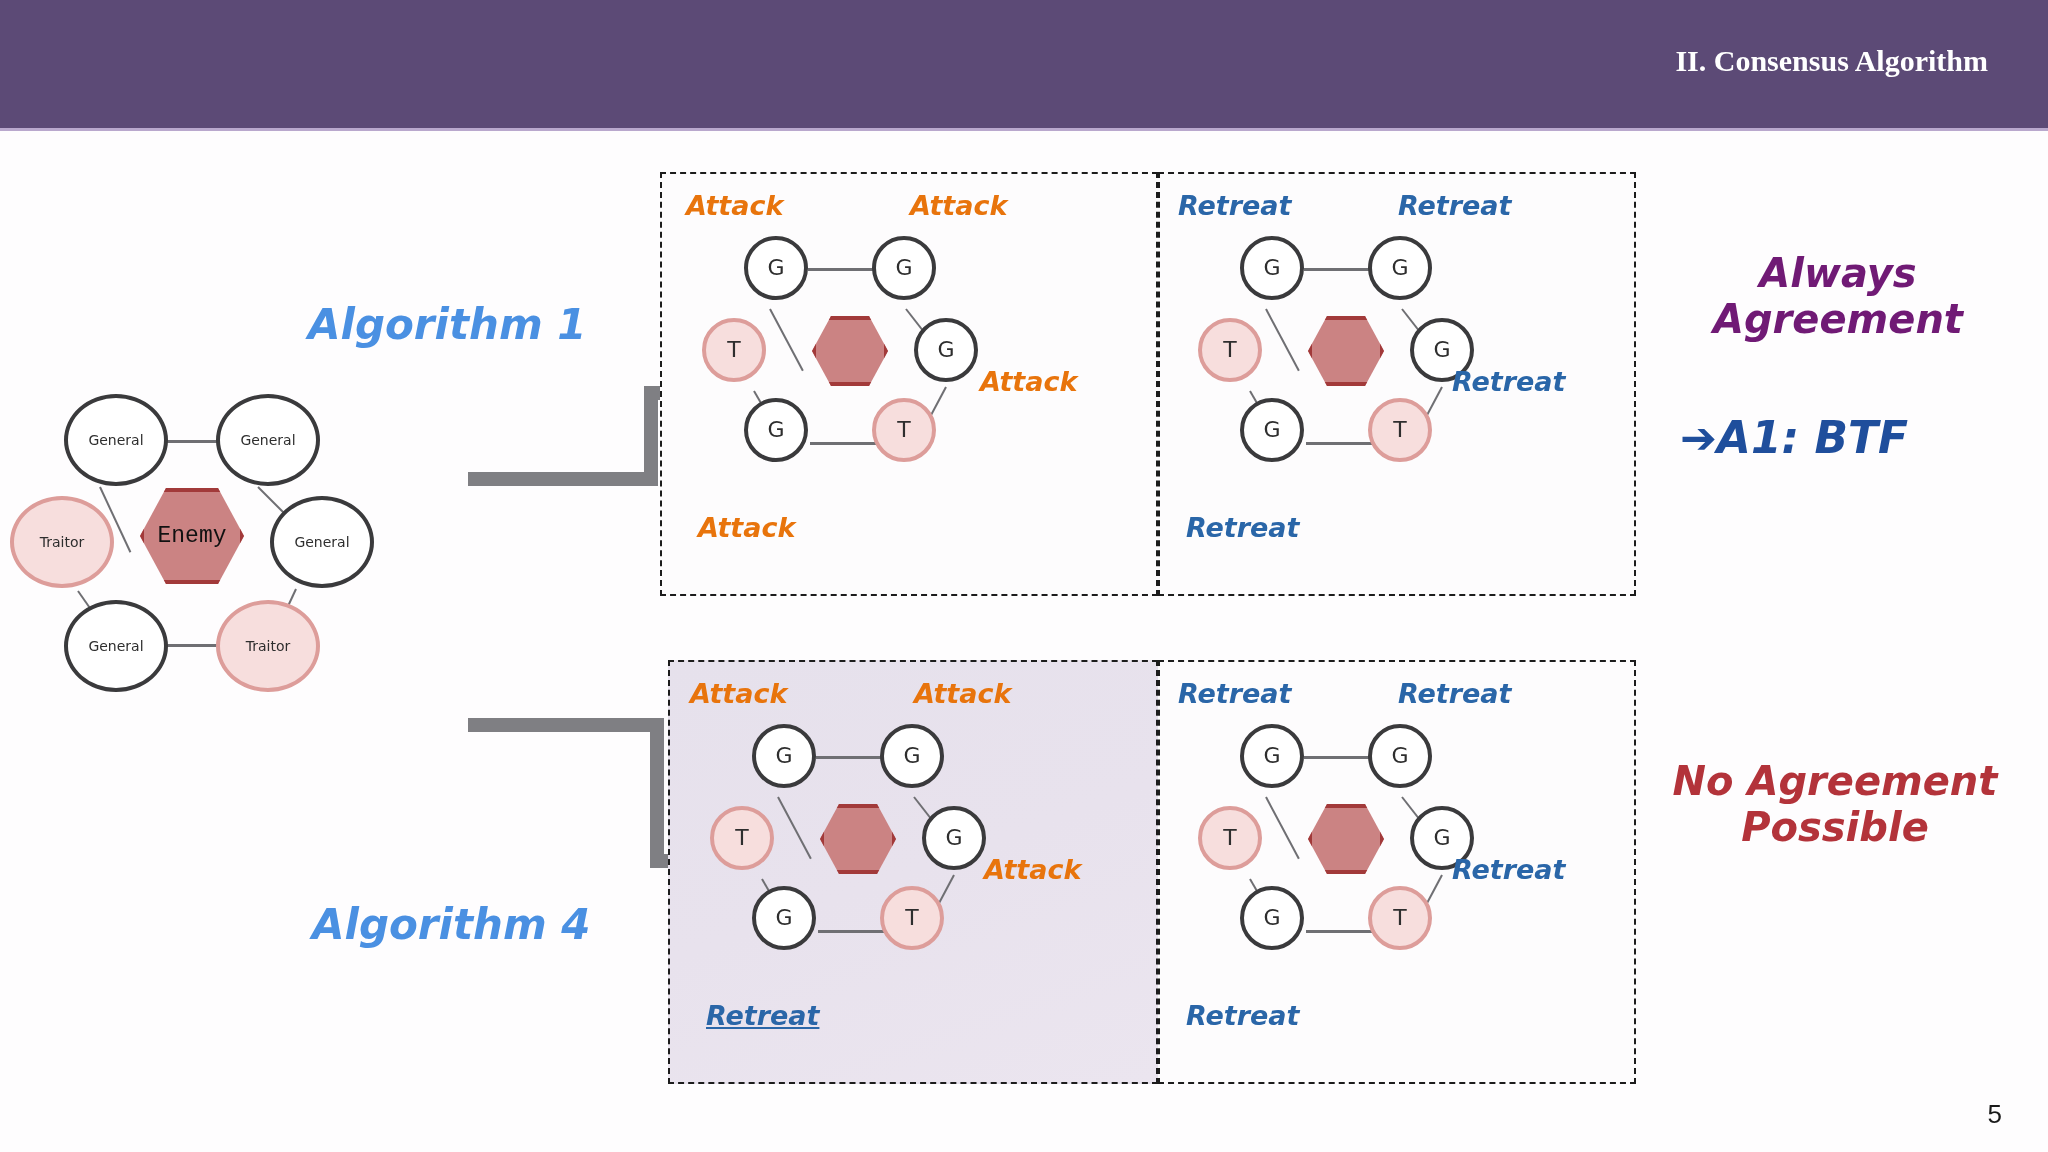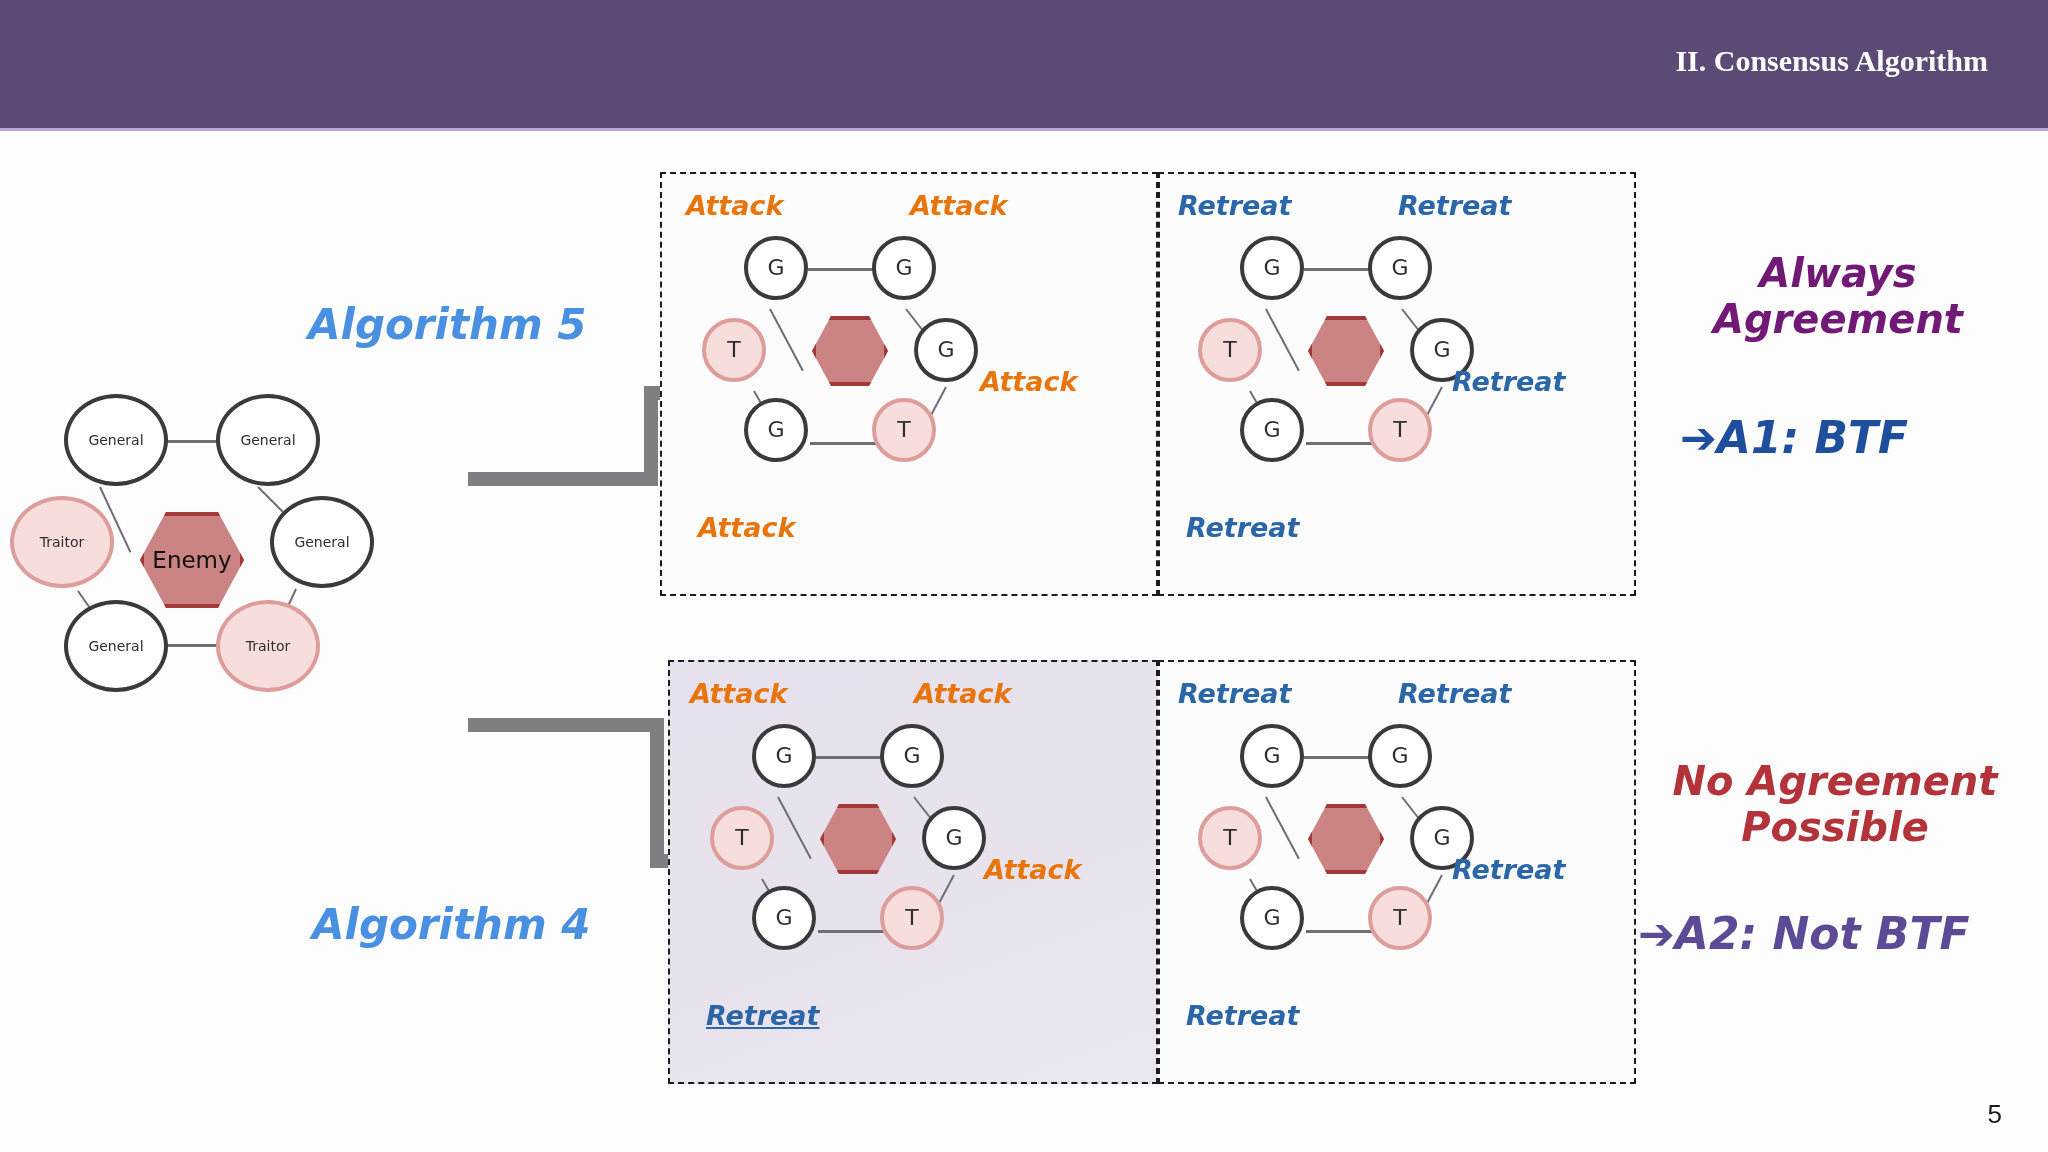--- a/index.html
+++ b/index.html
@@ -129,24 +129,24 @@
     <div class="edge" style="left:296px; top:198px; width:72px;  transform:rotate(115deg);"></div>
     <div class="edge" style="left:150px; top:254px; width:108px; height:3px;"></div>
 
     <div class="node general" style="left:64px;  top:4px;">General</div>
     <div class="node general" style="left:216px; top:4px;">General</div>
     <div class="node general" style="left:270px; top:106px;">General</div>
     <div class="node traitor" style="left:216px; top:210px;">Traitor</div>
     <div class="node general" style="left:64px;  top:210px;">General</div>
     <div class="node traitor" style="left:10px;  top:106px;">Traitor</div>
 
-    <div class="hexagon" style="left:140px; top:122px;">Enemy</div>
-  </div>
-
-  <div class="script-label" id="label-alg1" style="left:308px; top:300px;">Algorithm 5</div>
+    <div class="hexagon" style="left:140px; top:98px;font-family:Liberation Mono, monospace;">Enemy</div>
+  </div>
+
+  <div class="script-label" id="label-alg1" style="left:308px; top:300px;">Algorithm 1</div>
   <div class="script-label" id="label-alg2" style="left:312px; top:900px;">Algorithm 4</div>
 
   <div class="elbow-seg" style="left:468px;  top:472px; width:190px; height:14px;"></div>
   <div class="elbow-seg" style="left:644px;  top:386px; width:14px;  height:100px;"></div>
   <div class="elbow-seg" style="left:644px;  top:386px; width:118px; height:14px;"></div>
   <div class="arrowhead" style="left:756px;  top:367px;"></div>
 
   <div class="elbow-seg" style="left:468px;  top:718px; width:196px; height:14px;"></div>
   <div class="elbow-seg" style="left:650px;  top:718px; width:14px;  height:150px;"></div>
   <div class="elbow-seg" style="left:650px;  top:854px; width:114px; height:14px;"></div>
@@ -247,17 +247,16 @@
     <div class="vote retreat" style="left:292px; top:192px;">Retreat</div>
     <div class="vote retreat" style="left:26px;  top:338px;">Retreat</div>
   </div>
 
   <div class="script-label" id="concl-1-text" style="left:1688px; top:250px; width:300px;">Always
 Agreement</div>
   <div class="script-label" id="concl-1-result" style="left:1680px; top:412px;">➔A1: BTF</div>
 
   <div class="script-label" id="concl-2-text" style="left:1650px; top:758px; width:370px;">No Agreement
 Possible</div>
-  <div class="script-label" id="concl-2-result" style="left:1638px; top:908px;">➔A2: Not BTF</div>
 
   <div id="page-number">5</div>
 
 </div>
 
 </body></html>

